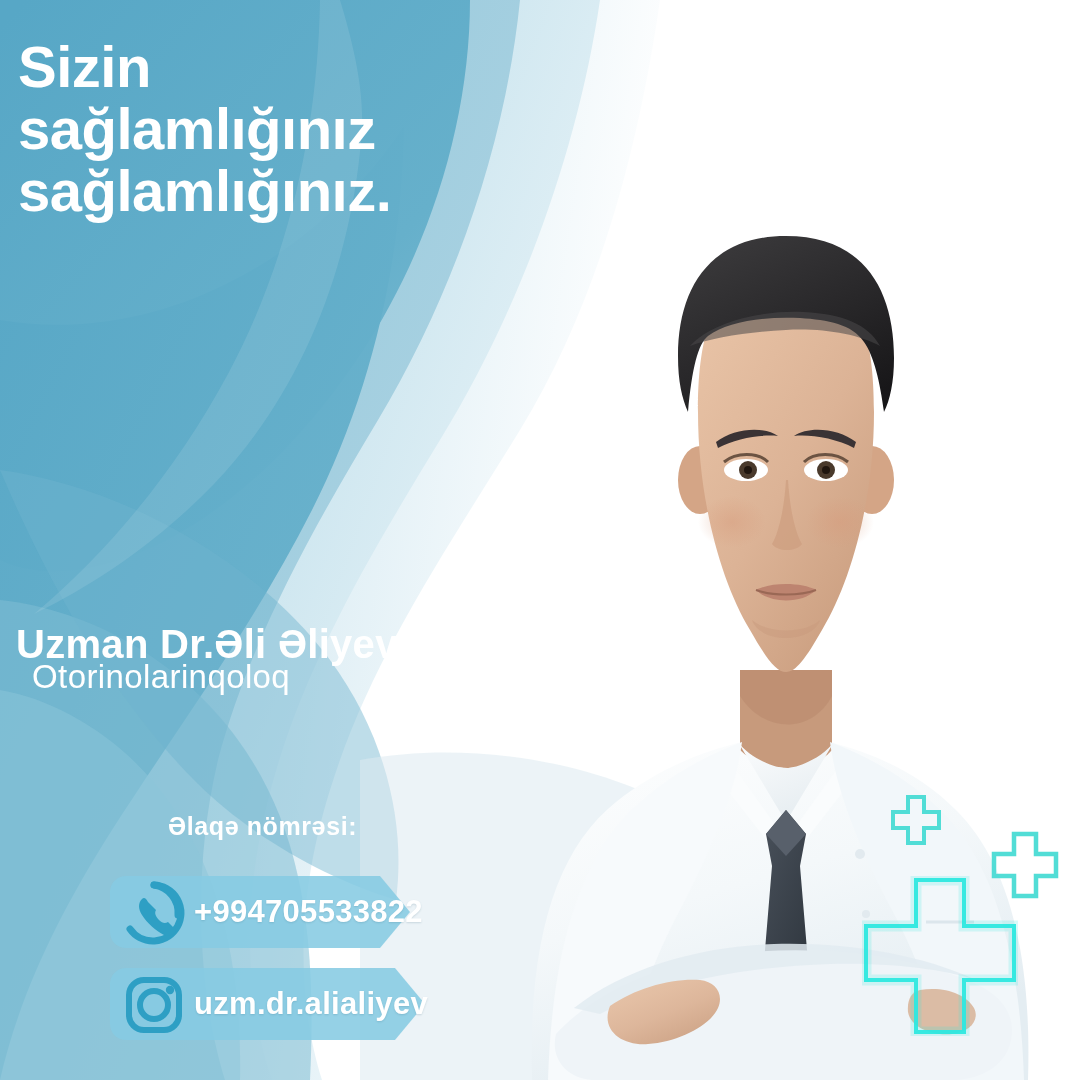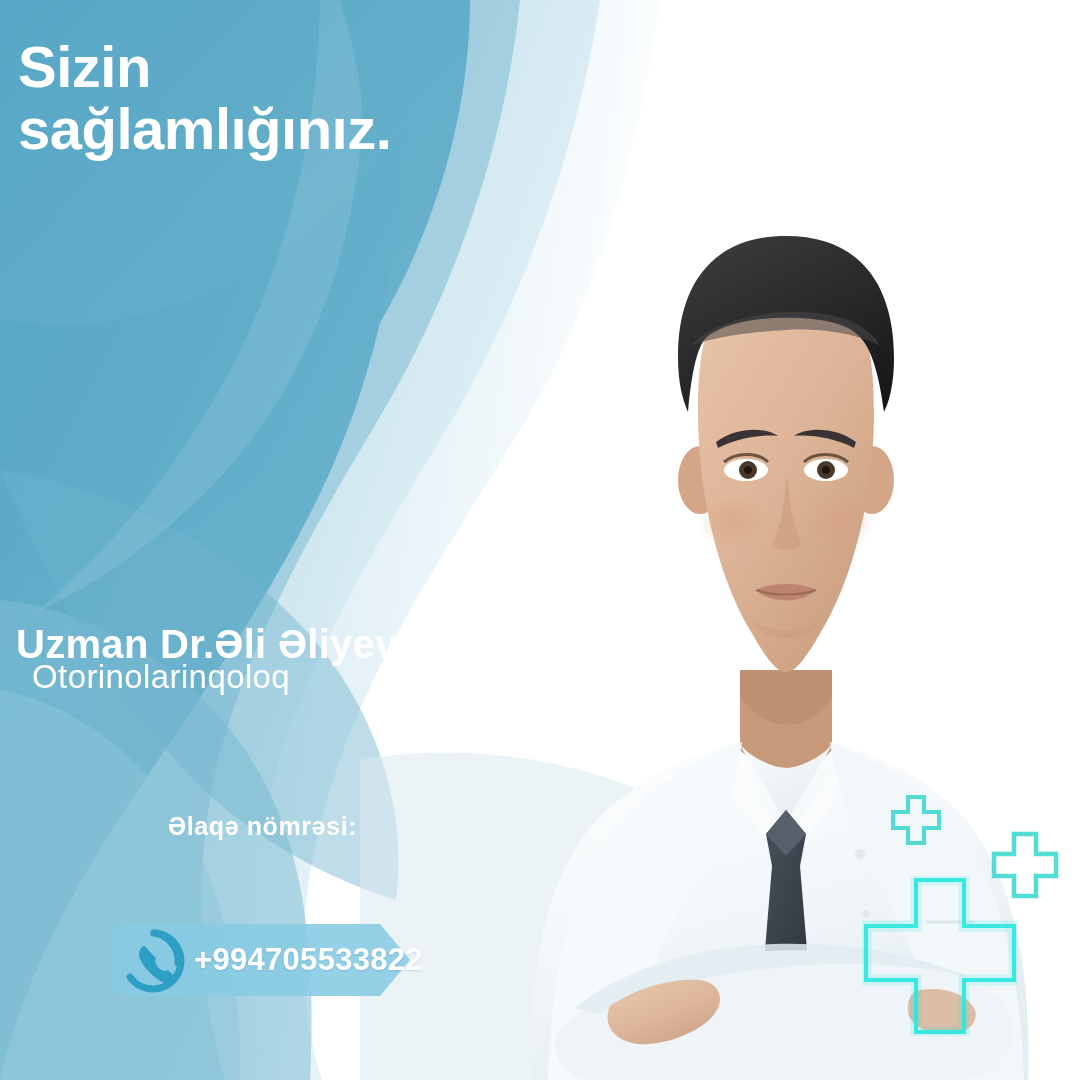--- a/index.html
+++ b/index.html
@@ -33,21 +33,21 @@
     color:#ffffff;font-size:33px;font-weight:400;letter-spacing:0.4px;
     white-space:nowrap;
   }
   .contact-label{
     position:absolute;left:168px;top:812px;
     color:#ffffff;font-size:25px;font-weight:700;letter-spacing:0.6px;
     white-space:nowrap;
   }
 
   
-  .badge{position:absolute;height:72px;margin-top:48px;}
+  .badge{position:absolute;height:72px;}
   .badge .shape{position:absolute;left:0;top:0;width:100%;height:100%;}
   .badge .txt{
     position:absolute;left:84px;top:0;height:72px;display:flex;align-items:center;
     color:#ffffff;font-size:31px;font-weight:700;letter-spacing:0.3px;white-space:nowrap;
     text-shadow:0 1px 2px rgba(40,90,110,.18);
   }
   .badge .ic{position:absolute;left:6px;top:1px;width:76px;height:72px;}
 
   #badge-phone{left:110px;top:876px;width:300px;}
   #badge-insta{left:110px;top:968px;width:315px;}
@@ -272,20 +272,21 @@
                C442,454 410,454 396,440 Z" fill="#BD8470"></path>
       <path d="M396,440 C412,446 440,446 456,440" stroke="#9A6855" stroke-width="2" fill="none"></path>
 
       <path d="M392,470 C408,484 444,484 460,470
                C452,494 400,494 392,470 Z" fill="#C79A7C" opacity="0.45"></path>
     </svg>
   </div>
 
   <div class="headline">
     <div>Sizin</div>
+    <div>sağlamlığınız</div>
     <div>sağlamlığınız.</div>
   </div>
 
   <div class="doctor-name">Uzman Dr.Əli Əliyev</div>
   <div class="doctor-title">Otorinolarinqoloq</div>
 
   <div class="contact-label">Əlaqə nömrəsi:</div>
 
   <div class="badge" id="badge-phone">
     <svg class="shape" viewBox="0 0 300 72" preserveAspectRatio="none">
@@ -294,20 +295,31 @@
     <svg class="ic" viewBox="0 0 76 72">
       <path d="M38,8 A28,28 0 1,1 14,52" fill="none" stroke="#2E9FC4" stroke-width="7" stroke-linecap="round"></path>
       <path d="M38,8 A28,28 0 0,1 62,38" fill="none" stroke="#2E9FC4" stroke-width="7" stroke-linecap="round"></path>
       <path d="M26,22 C22,26 22,32 26,38 C31,46 40,54 48,58
                C53,60 58,58 60,53 L52,45 C49,47 46,46 43,43
                C40,40 38,36 40,33 L32,25 C30,21 28,20 26,22 Z" fill="#2E9FC4"></path>
     </svg>
     <div class="txt">+994705533822</div>
   </div>
 
+  <div class="badge" id="badge-insta">
+    <svg class="shape" viewBox="0 0 315 72" preserveAspectRatio="none">
+      <path d="M16,0 L285,0 L315,36 L285,72 L16,72 C7,72 0,65 0,56 L0,16 C0,7 7,0 16,0 Z" fill="#86CBE2" opacity="0.88"></path>
+    </svg>
+    <svg class="ic" viewBox="0 0 76 72">
+      <rect x="13" y="11" width="50" height="50" rx="15" ry="15" fill="none" stroke="#2E9FC4" stroke-width="6"></rect>
+      <circle cx="38" cy="36" r="14" fill="none" stroke="#2E9FC4" stroke-width="6"></circle>
+      <circle cx="54" cy="21" r="4.2" fill="#2E9FC4"></circle>
+    </svg>
+    <div class="txt">uzm.dr.alialiyev</div>
+  </div>
 
   <svg class="cross" id="cross-big" viewBox="0 0 156 160">
     <path d="M54,4 L102,4 L102,50 L152,50 L152,104 L102,104 L102,156 L54,156 L54,104 L4,104 L4,50 L54,50 Z" fill="none" stroke="#2FE8E0" stroke-width="4" opacity="0.95"></path>
     <path d="M54,4 L102,4 L102,50 L152,50 L152,104 L102,104 L102,156 L54,156 L54,104 L4,104 L4,50 L54,50 Z" fill="none" stroke="#2FE8E0" stroke-width="11" opacity="0.18"></path>
   </svg>
 
   <svg class="cross" id="cross-sm1" viewBox="0 0 52 52">
     <path d="M18,3 L34,3 L34,18 L49,18 L49,34 L34,34 L34,49 L18,49 L18,34 L3,34 L3,18 L18,18 Z" fill="none" stroke="#3FD9D2" stroke-width="4" opacity="0.9"></path>
   </svg>
 

